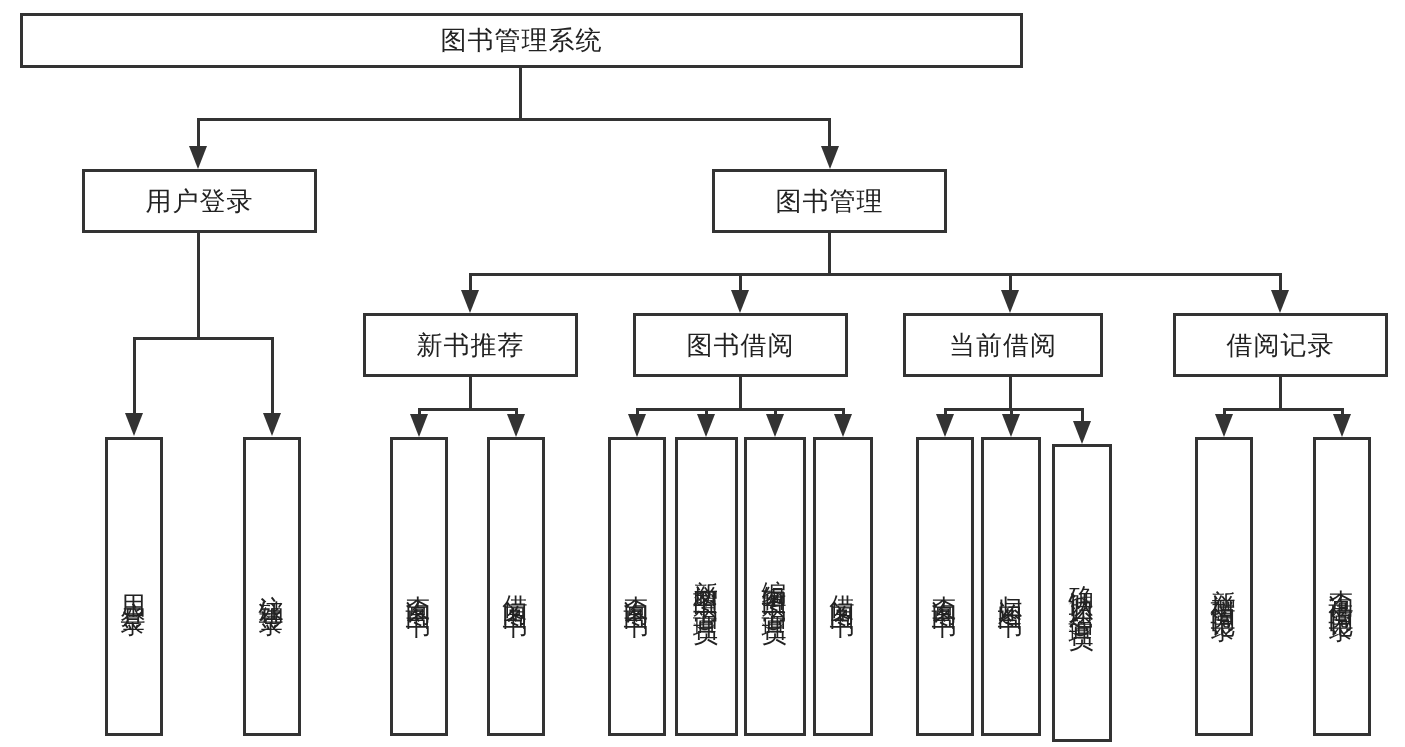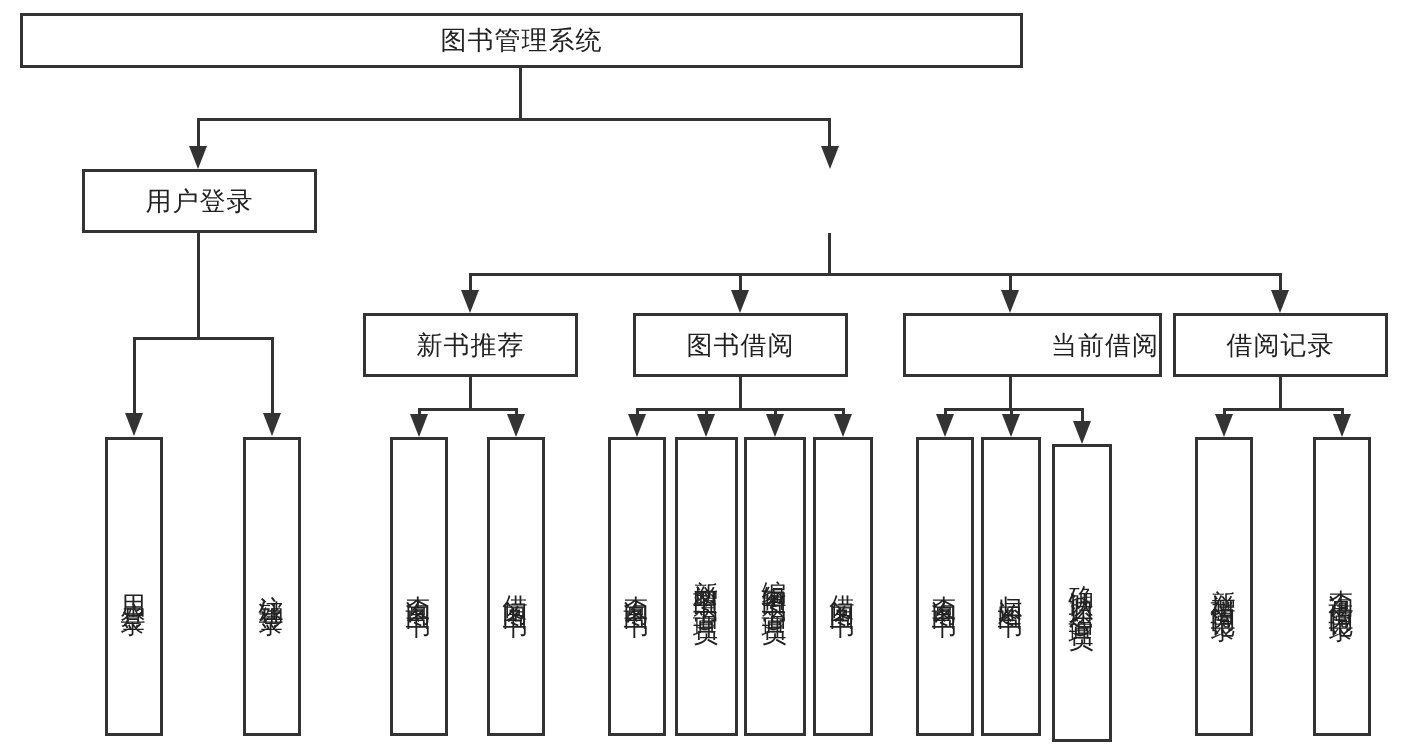--- a/index.html
+++ b/index.html
@@ -42,20 +42,23 @@
   <div class="vline" style="left:519px;top:68px;height:50px;"></div>
   <div class="hline" style="left:197px;top:118px;width:634px;"></div>
   <div class="vline" style="left:197px;top:118px;height:32px;"></div>
   <div class="arrow" style="left:189px;top:146px;"></div>
   <div class="vline" style="left:828px;top:118px;height:32px;"></div>
   <div class="arrow" style="left:821px;top:146px;"></div>
 
   <div class="box" style="left:82px;top:169px;width:235px;height:64px;">
     <span>用户登录</span>
   </div>
+  <div class="box" style="left:712px;top:169px;width:235px;height:64px;">
+    <span>图书管理</span>
+  </div>
 
   <div class="vline" style="left:197px;top:233px;height:104px;"></div>
   <div class="hline" style="left:133px;top:337px;width:140px;"></div>
   <div class="vline" style="left:133px;top:337px;height:78px;"></div>
   <div class="arrow" style="left:125px;top:413px;"></div>
   <div class="vline" style="left:271px;top:337px;height:78px;"></div>
   <div class="arrow" style="left:263px;top:413px;"></div>
 
   <div class="vline" style="left:828px;top:233px;height:40px;"></div>
   <div class="hline" style="left:469px;top:273px;width:812px;"></div>
@@ -67,21 +70,21 @@
   <div class="arrow" style="left:1001px;top:290px;"></div>
   <div class="vline" style="left:1279px;top:273px;height:20px;"></div>
   <div class="arrow" style="left:1271px;top:290px;"></div>
 
   <div class="box" style="left:363px;top:313px;width:215px;height:64px;">
     <span>新书推荐</span>
   </div>
   <div class="box" style="left:633px;top:313px;width:215px;height:64px;">
     <span>图书借阅</span>
   </div>
-  <div class="box" style="left:903px;top:313px;width:259px;height:64px;justify-content:flex-end;">
+  <div class="box" style="left:903px;top:313px;width:200px;height:64px;">
     <span>当前借阅</span>
   </div>
   <div class="box" style="left:1173px;top:313px;width:215px;height:64px;">
     <span>借阅记录</span>
   </div>
 
   <div class="vline" style="left:469px;top:377px;height:31px;"></div>
   <div class="hline" style="left:418px;top:408px;width:100px;"></div>
   <div class="vline" style="left:418px;top:408px;height:8px;"></div>
   <div class="arrow" style="left:410px;top:414px;"></div>

